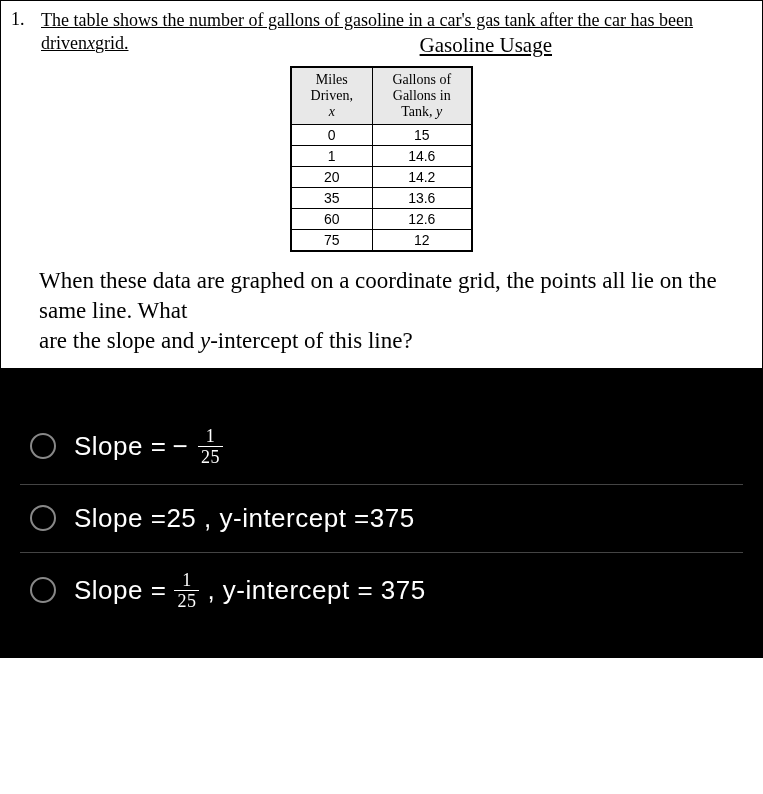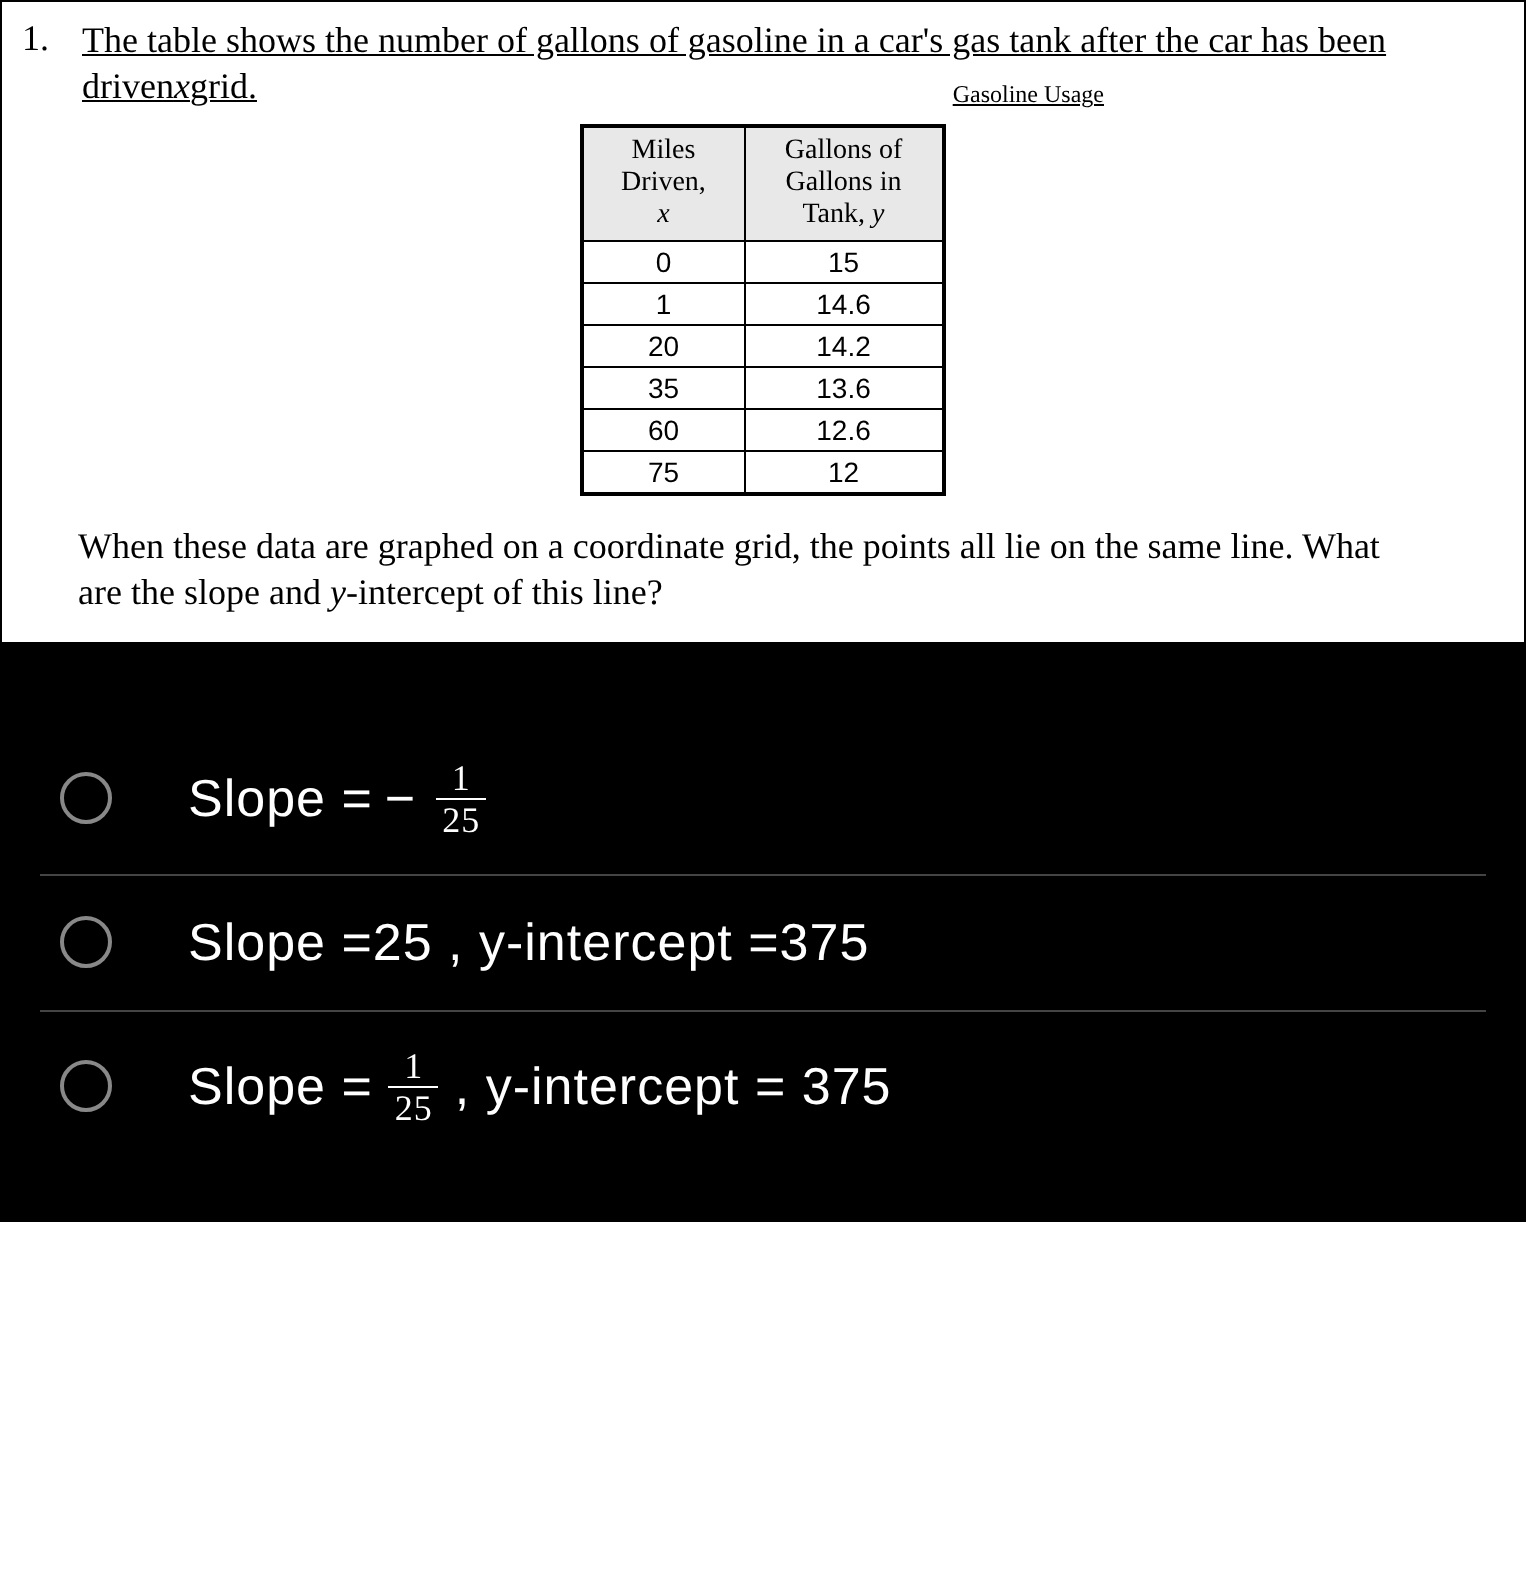--- a/index.html
+++ b/index.html
@@ -25,21 +25,21 @@
       min-width: 22px;
     }
     .question-text {
       font-size: 18px;
       flex: 1;
       line-height: 1.3;
       text-decoration: underline;
     }
     .table-title {
       text-align: center;
-      font-size: 12px;
+      font-size: 21px;
       margin-left: 85px;
     }
     .data-table-wrap {
       display: flex;
       justify-content: center;
       margin-top: 6px;
     }
     .data-table {
       border-collapse: collapse;
       border: 2px solid black;
@@ -64,21 +64,21 @@
       font-size: 14px;
       padding: 2px 8px;
       text-align: center;
       font-family: Arial, sans-serif;
     }
     .subvar {
       font-style: italic;
       font-family: "Times New Roman", serif;
     }
     .question-followup {
-      font-size: 18px;
+      font-size: 23px;
       margin-top: 14px;
       line-height: 1.3;
       padding-left: 26px;
       text-indent: -26px;
       margin-left: 26px;
       text-indent: 0;
       padding-left: 0;
     }
     .answers-section {
       background: black;
@@ -102,21 +102,20 @@
       border: 2.5px solid #888;
       border-radius: 50%;
       flex-shrink: 0;
     }
     .answer-text {
       display: flex;
       align-items: center;
       gap: 4px;
       font-family: Arial, sans-serif;
       letter-spacing: 0.5px;
-      margin-left: 20px;
     }
     .frac {
       display: inline-flex;
       flex-direction: column;
       align-items: center;
       font-size: 18px;
       line-height: 1;
       vertical-align: middle;
       margin: 0 4px;
       font-family: "Times New Roman", serif;
@@ -129,21 +128,21 @@
       padding: 1px 3px 0 3px;
     }
     .minus-sign {
       font-size: 26px;
       margin: 0 2px;
     }
     .ital {
       font-style: italic;
     }
     .thdr-line1 { display:block; }
-    .qtext-line2-wrap { display:flex; align-items:flex-end; }
+    .qtext-line2-wrap { display:flex; align-items:flex-start; }
   </style>
 </head>
 <body>
 
 <div class="question-section">
   <div class="question-header">
     <div class="question-number">1.</div>
     <div class="question-text">
       <span>The table shows the number of gallons of gasoline in a car's gas tank after the car has been</span><br>
       <span class="qtext-line2-wrap">

